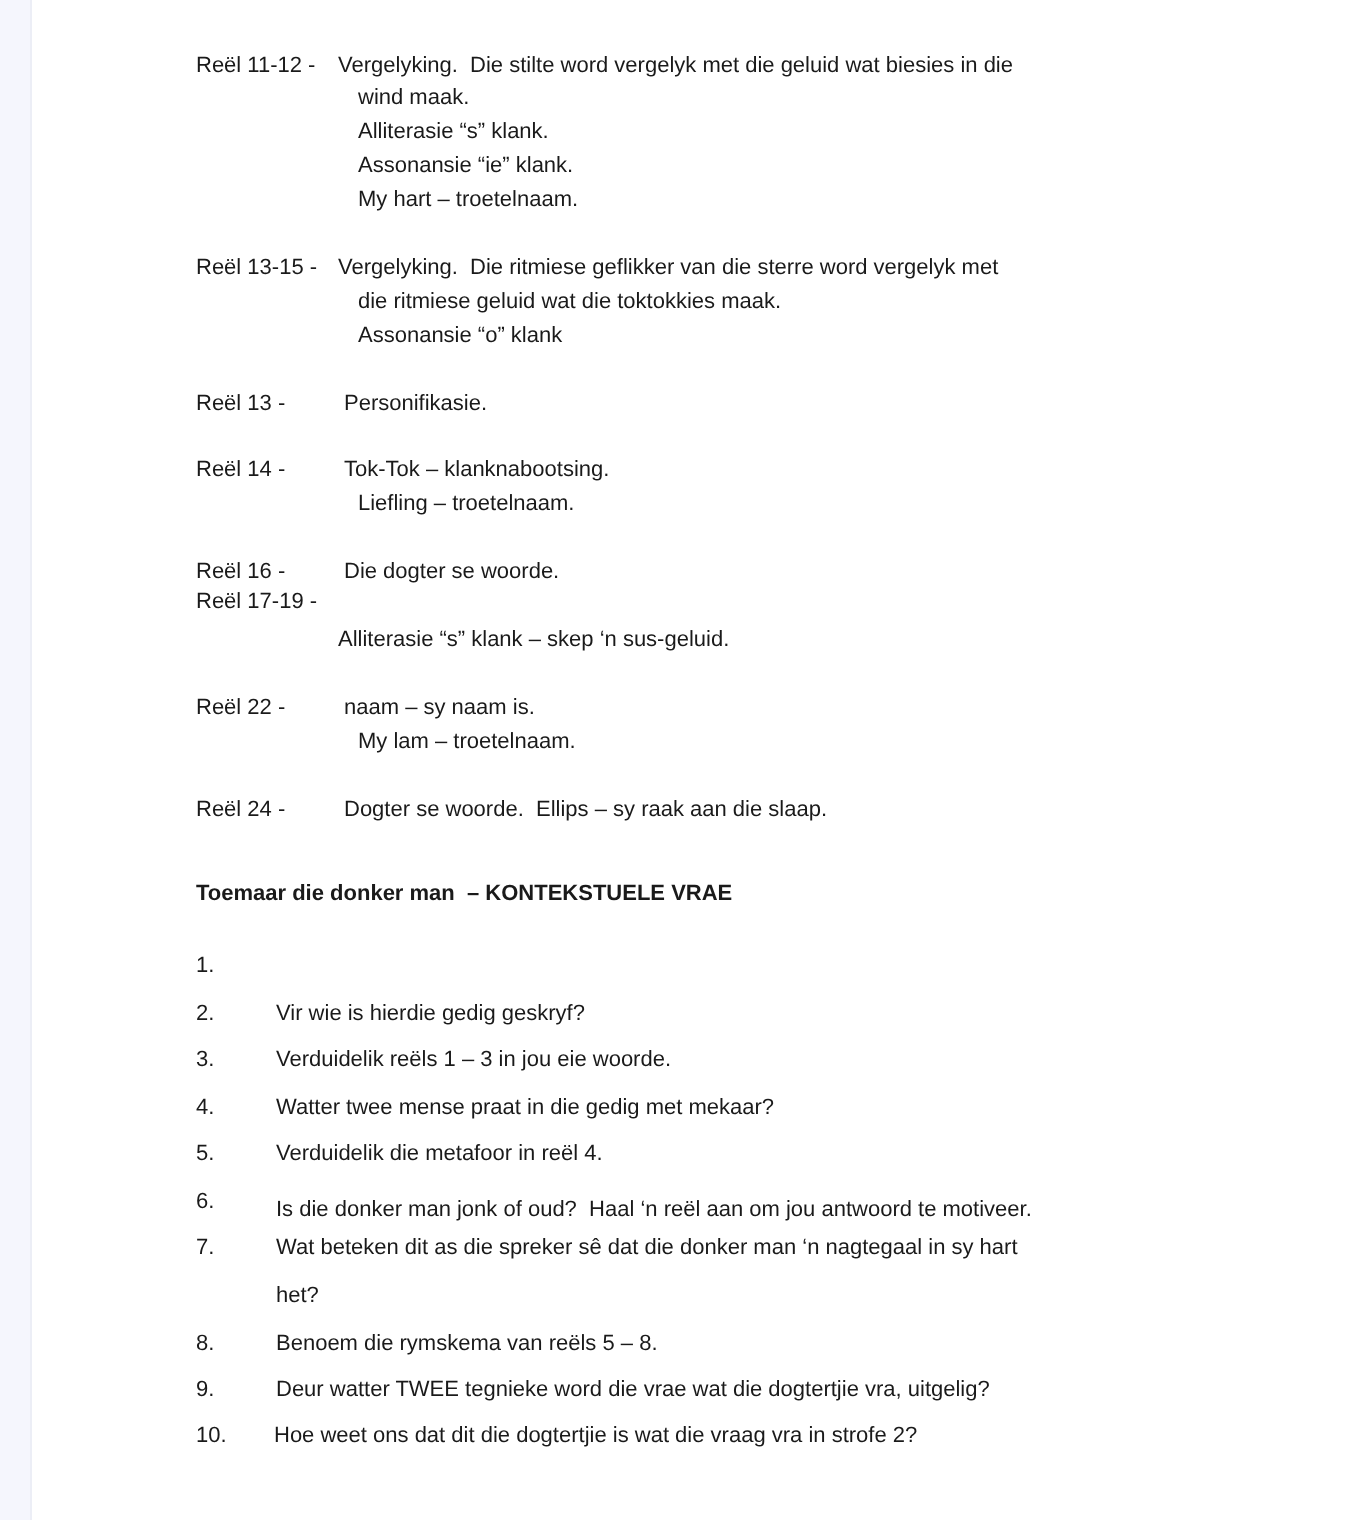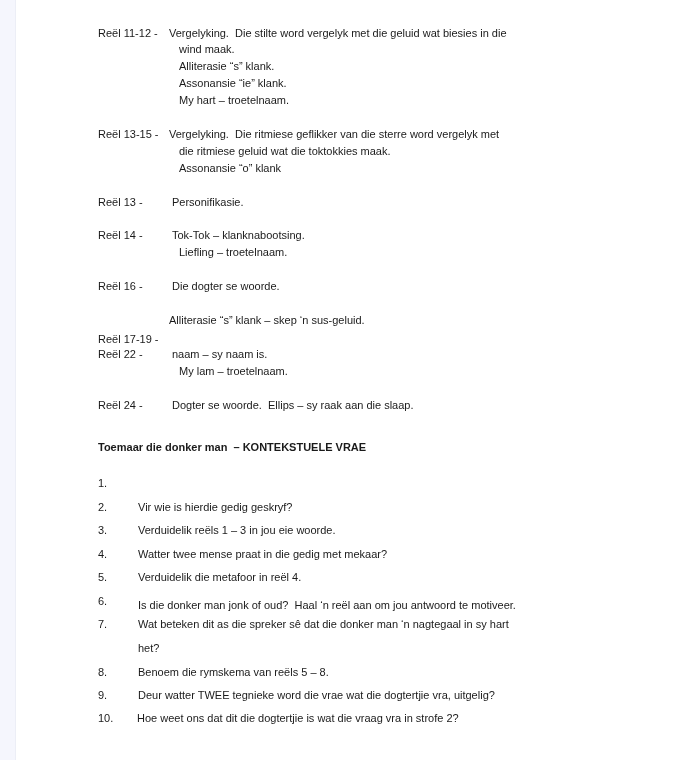--- a/index.html
+++ b/index.html
@@ -59,21 +59,21 @@
   <span class="line" style="left:82px; top:195px;">Reël 13 -</span>
   <span class="line" style="left:156px; top:195px;">Personifikasie.</span>
 
   <span class="line" style="left:82px; top:228px;">Reël 14 -</span>
   <span class="line" style="left:156px; top:228px;">Tok-Tok – klanknabootsing.</span>
   <span class="line" style="left:163px; top:245px;">Liefling – troetelnaam.</span>
 
   <span class="line" style="left:82px; top:279px;">Reël 16 -</span>
   <span class="line" style="left:156px; top:279px;">Die dogter se woorde.</span>
 
-  <span class="line" style="left:82px; top:332px;">Reël 17-19 -</span>
+  <span class="line" style="left:82px; top:294px;">Reël 17-19 -</span>
   <span class="line" style="left:153px; top:313px;">Alliterasie “s” klank – skep ‘n sus-geluid.</span>
 
   <span class="line" style="left:82px; top:347px;">Reël 22 -</span>
   <span class="line" style="left:156px; top:347px;">naam – sy naam is.</span>
   <span class="line" style="left:163px; top:364px;">My lam – troetelnaam.</span>
 
   <span class="line" style="left:82px; top:398px;">Reël 24 -</span>
   <span class="line" style="left:156px; top:398px;">Dogter se woorde.  Ellips – sy raak aan die slaap.</span>
 
   <span class="line bold" style="left:82px; top:440px;">Toemaar die donker man  – KONTEKSTUELE VRAE</span>

